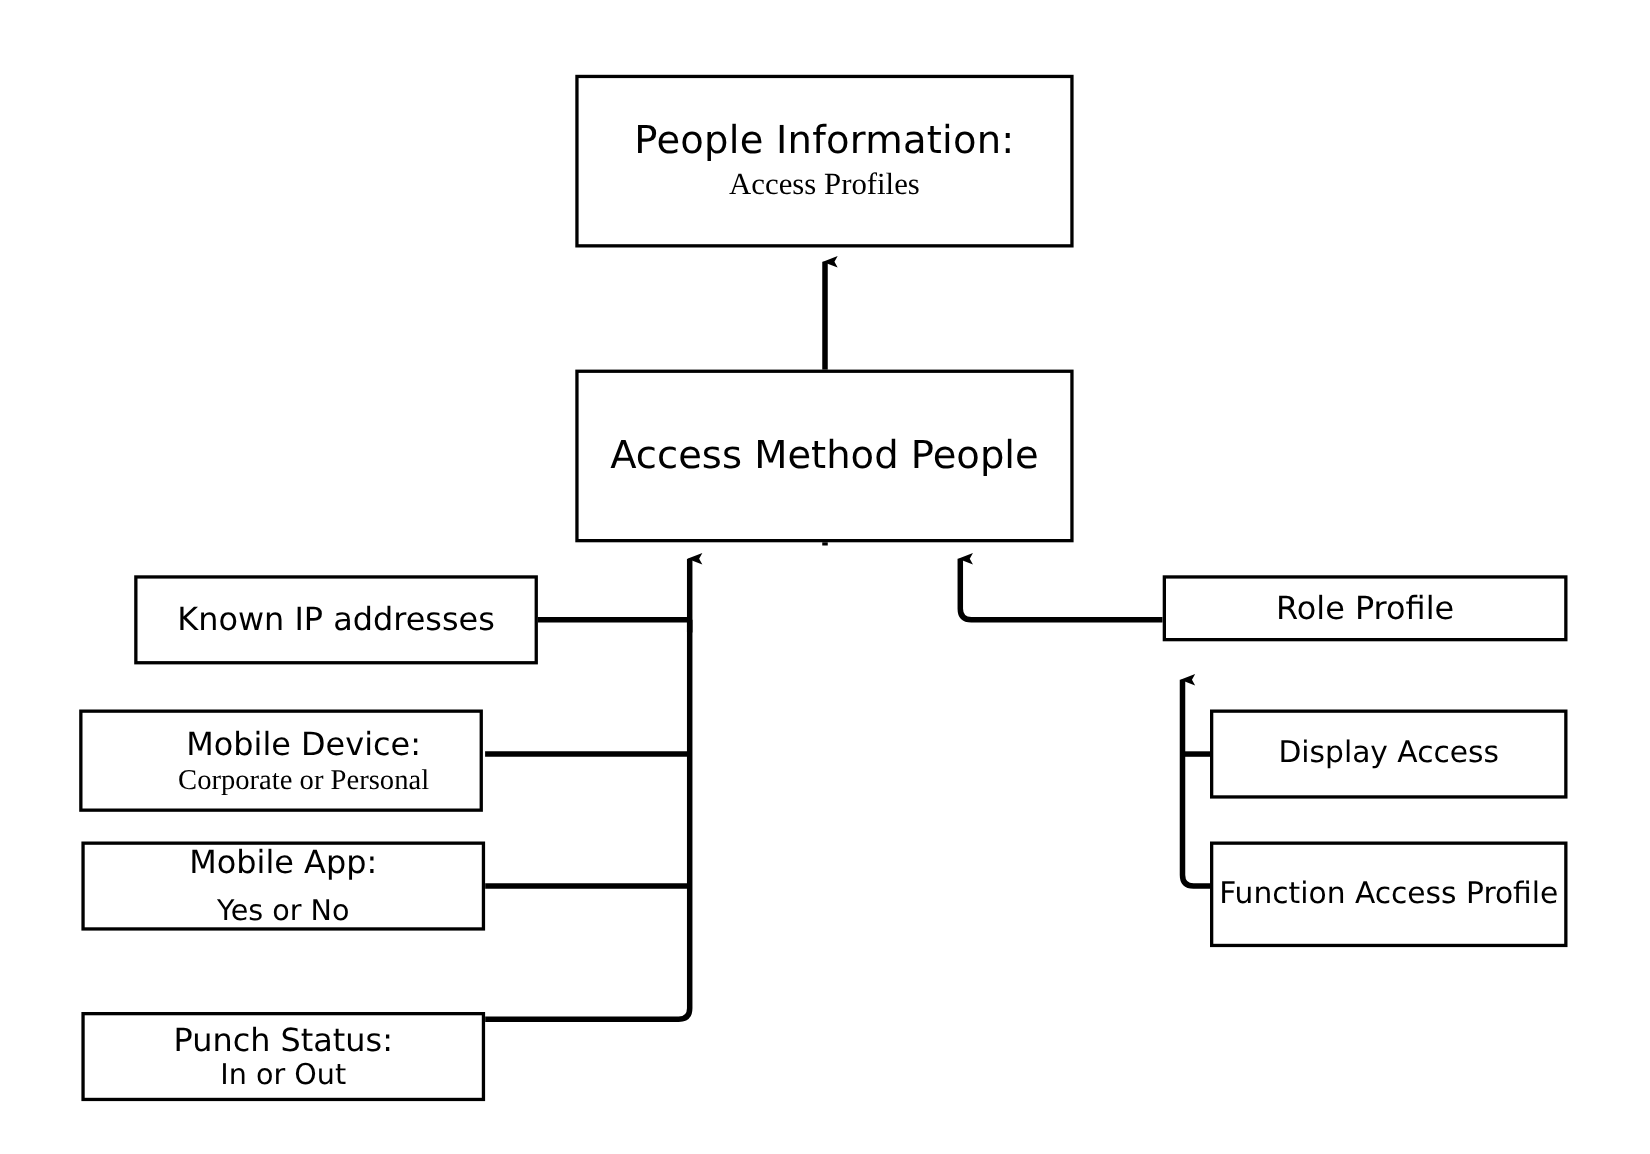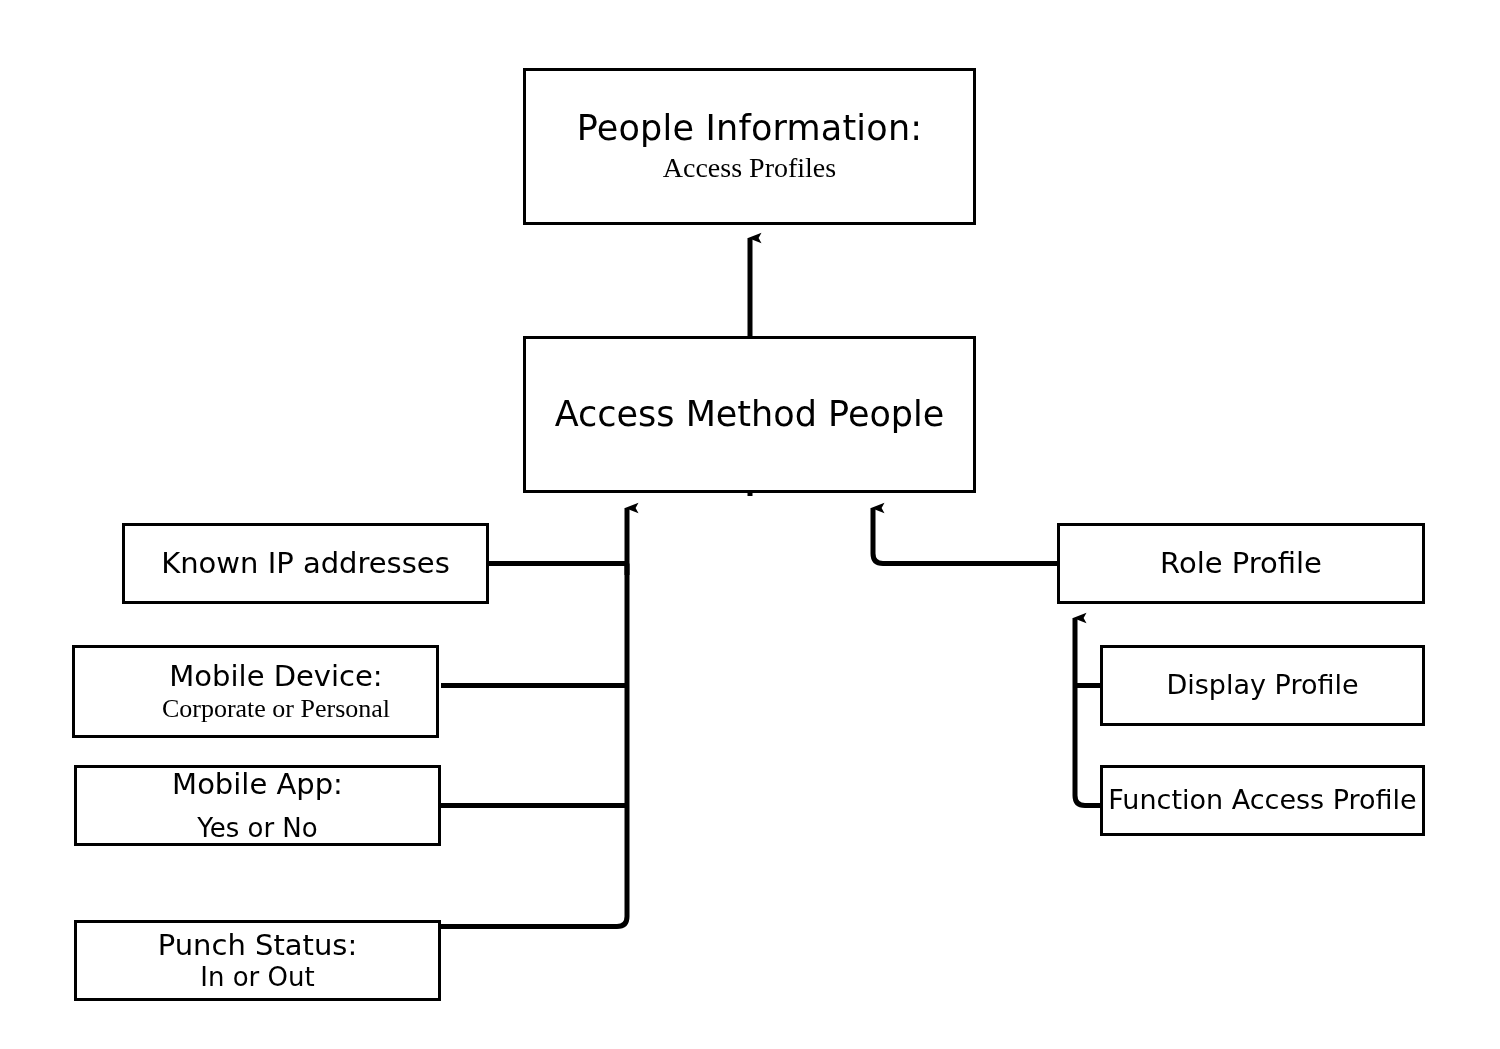--- a/index.html
+++ b/index.html
@@ -77,31 +77,31 @@
   #node-mobile-app .t1 { font-size: 29px; }
   #node-mobile-app .t2 { font-size: 26px; margin-top: 14px; }
 
   #node-punch-status {
     left: 74px; top: 920px; width: 367px; height: 81px;
   }
   #node-punch-status .t1 { font-size: 29px; }
   #node-punch-status .t2 { font-size: 26px; margin-top: 1px; }
 
   #node-role-profile {
-    left: 1057px; top: 523px; width: 368px; height: 81px;
+    left: 1057px; top: 523px; width: 368px; height: 60px;
   }
   #node-role-profile .t1 { font-size: 29px; }
 
   #node-display-profile {
     left: 1100px; top: 645px; width: 325px; height: 81px;
   }
   #node-display-profile .t1 { font-size: 27px; }
 
   #node-function-access-profile {
-    left: 1100px; top: 765px; width: 325px; height: 71px;
+    left: 1100px; top: 765px; width: 325px; height: 96px;
   }
   #node-function-access-profile .t1 { font-size: 27px; }
 </style>
 </head>
 <body>
 
 <div id="canvas">
 
   <svg id="wires" viewBox="0 0 1500 1049" width="1500" height="1049" aria-hidden="true">
     <defs>
@@ -158,20 +158,20 @@
   <div class="node" id="node-punch-status">
     <span class="t1">Punch Status:</span>
     <span class="t2">In or Out</span>
   </div>
 
   <div class="node" id="node-role-profile">
     <span class="t1">Role Profile</span>
   </div>
 
   <div class="node" id="node-display-profile">
-    <span class="t1">Display Profile</span>
+    <span class="t1">Display Access</span>
   </div>
 
   <div class="node" id="node-function-access-profile">
     <span class="t1">Function Access Profile</span>
   </div>
 
 </div>
 
 </body></html>

